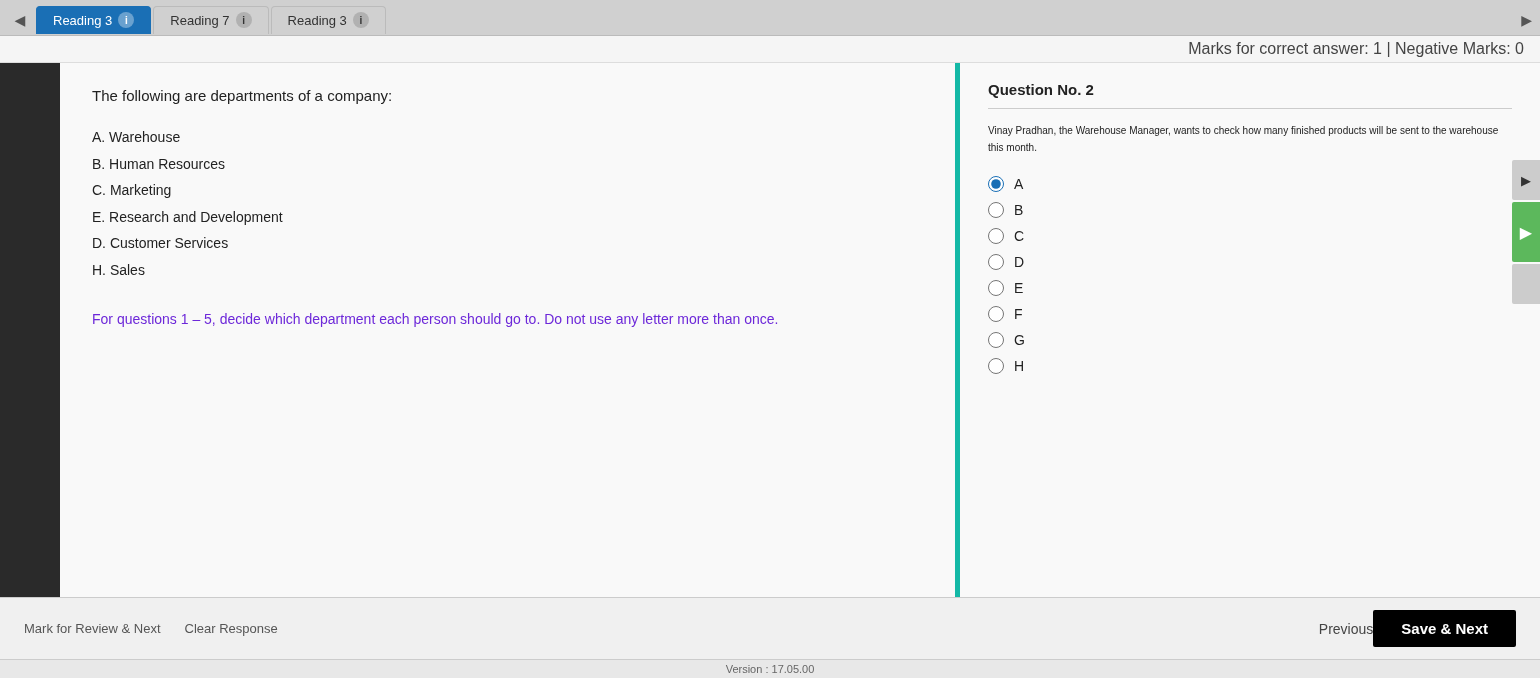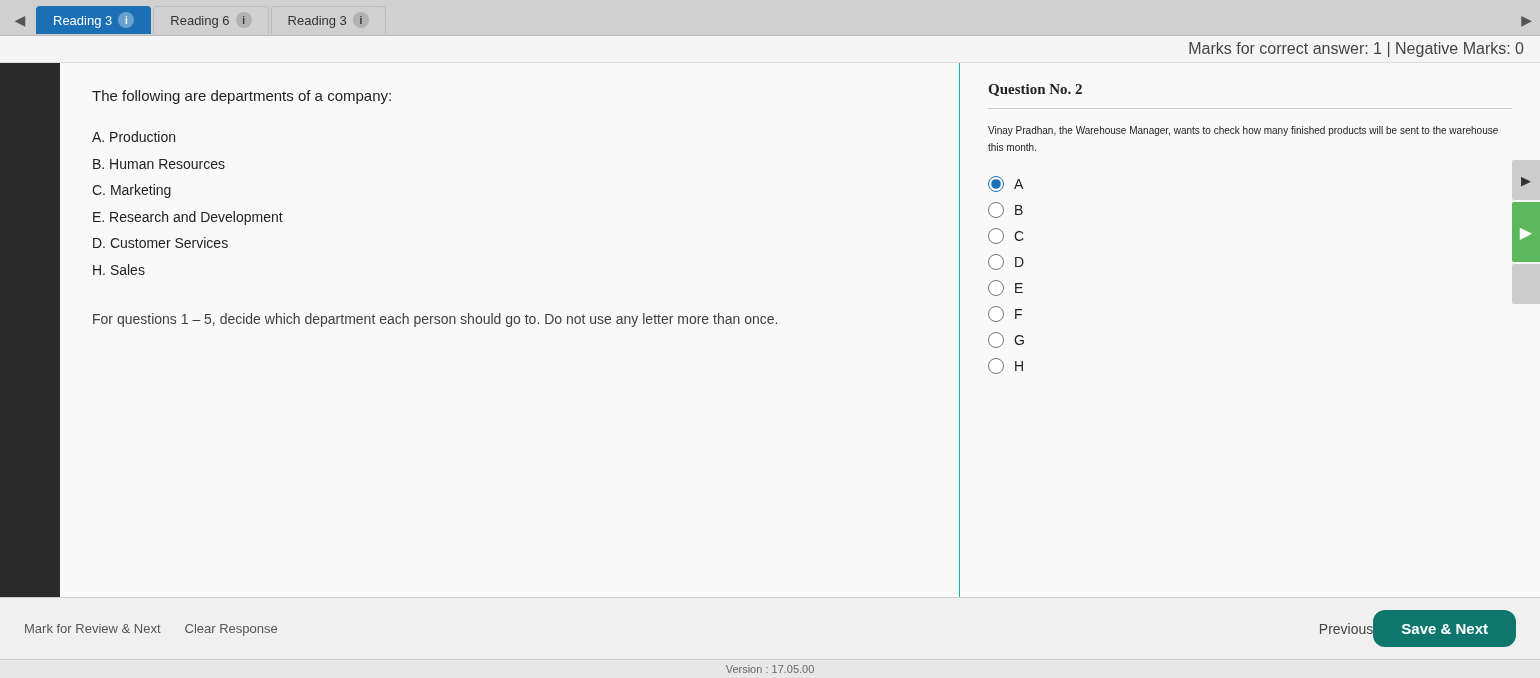--- a/index.html
+++ b/index.html
@@ -91,55 +91,54 @@
       display: flex;
       flex: 1;
       overflow: hidden;
     }
 
     
     .left-panel {
       flex: 1;
       background: #f9f9f9;
       padding: 24px 32px;
-      border-right: 1px solid #14b8a6;
+      border-right: 5px solid #14b8a6;
       overflow-y: auto;
     }
     .left-panel .intro {
       font-size: 15px;
       color: #222;
       margin-bottom: 20px;
     }
     .left-panel .dept-list {
       font-size: 14px;
       color: #222;
       line-height: 1.9;
       margin-bottom: 24px;
     }
     .left-panel .instructions {
       font-size: 14px;
-      color: #404040;
+      color: #6d28d9;
       line-height: 1.6;
     }
 
     
     .right-panel {
       width: 580px;
       background: #f9f9f9;
       padding: 18px 28px;
       overflow-y: auto;
     }
     .question-number {
       font-size: 15px;
       font-weight: bold;
       color: #222;
       border-bottom: 1px solid #ccc;
       padding-bottom: 10px;
       margin-bottom: 14px;
-      font-family: Liberation Serif, serif;
     }
     .question-text {
       font-size: 10px;
       color: #222;
       line-height: 1.65;
       margin-bottom: 20px;
     }
     .options-list {
       display: flex;
       flex-direction: column;
@@ -208,24 +207,24 @@
       align-items: center;
     }
     .prev-btn {
       font-size: 14px;
       color: #444;
       background: none;
       border: none;
       cursor: pointer;
     }
     .save-next-btn {
-      background: #0f766e;
+      background: #000000;
       color: #fff;
       border: none;
-      border-radius: 12px;
+      border-radius: 2px;
       padding: 10px 28px;
       font-size: 15px;
       font-weight: bold;
       cursor: pointer;
     }
 
     
     .version-bar {
       background: #e8e8e8;
       text-align: center;
@@ -247,42 +246,42 @@
 
 <div style="display:flex; flex-direction:column; height:678px; width:1540px; position:relative;">
 
   <div class="tab-bar">
     <div class="tab-arrow">◀</div>
     <div class="tab active">
       <span>Reading 3</span>
       <span class="tab-info">i</span>
     </div>
     <div class="tab inactive">
-      <span>Reading 6</span>
+      <span>Reading 7</span>
       <span class="tab-info">i</span>
     </div>
     <div class="tab inactive">
       <span>Reading 3</span>
       <span class="tab-info">i</span>
     </div>
     <div class="tab-arrow-right">▶</div>
   </div>
 
   <div class="marks-bar">
     <span>Marks for correct answer: 1 | Negative Marks: 0</span>
   </div>
 
   <div class="main-content">
 
     <div class="left-sidebar-strip"></div>
 
     <div class="left-panel">
       <p class="intro">The following are departments of a company:</p>
       <div class="dept-list">
-        <div>A. Production</div>
+        <div>A. Warehouse</div>
         <div>B. Human Resources</div>
         <div>C. Marketing</div>
         <div>E. Research and Development</div>
         <div>D. Customer Services</div>
         <div>H. Sales</div>
       </div>
       <p class="instructions">For questions 1 – 5, decide which department each person should go to. Do not use any letter more than once.</p>
     </div>
 
     <div class="right-panel">

